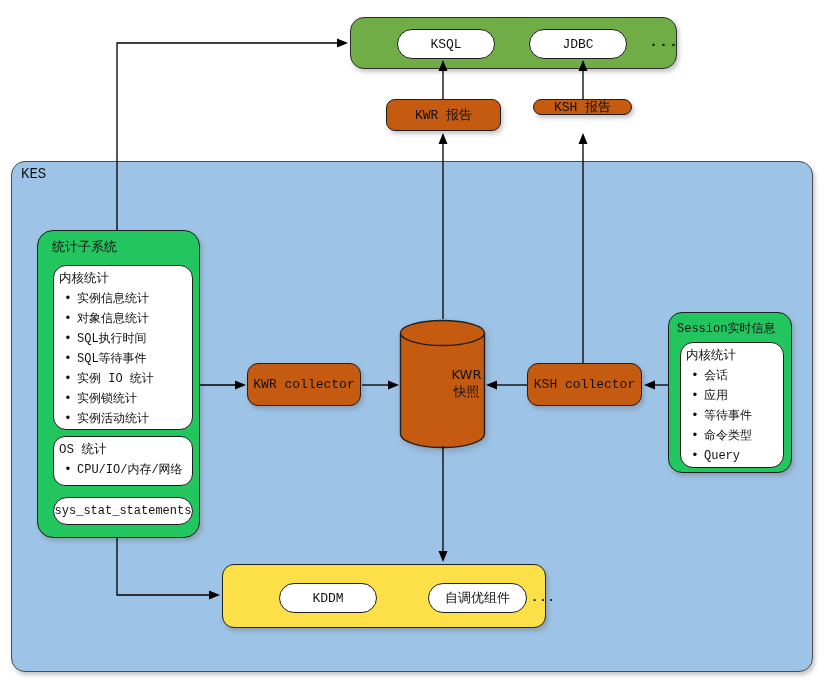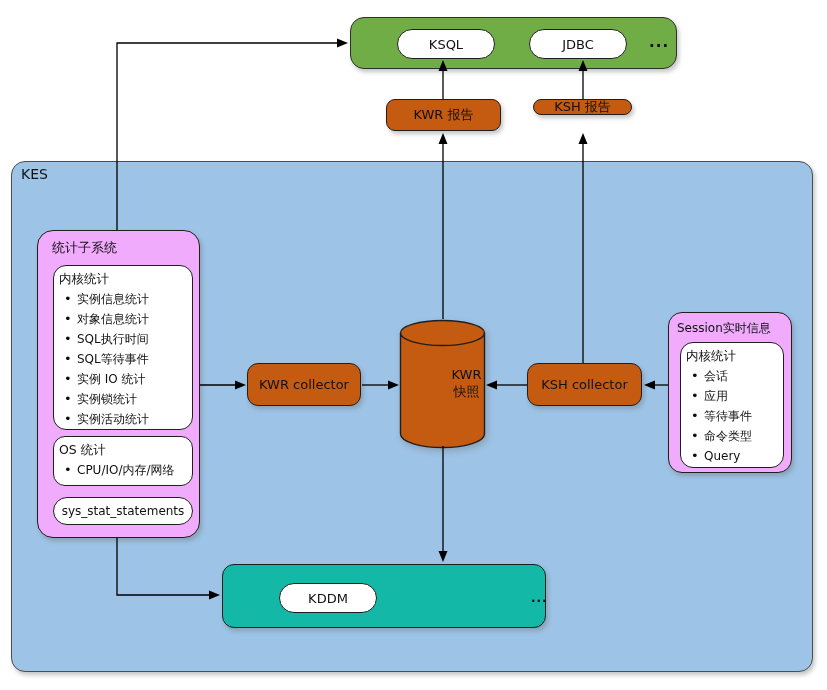--- a/index.html
+++ b/index.html
@@ -3,27 +3,27 @@
 <meta charset="utf-8">
 <style>
   html,body { margin:0; padding:0; background:#ffffff; }
   .stage {
     position:relative; width:827px; height:690px; background:#ffffff;
     font-family:"DejaVu Sans","Liberation Sans",sans-serif; color:#111;
     overflow:hidden;
   }
   .abs { position:absolute; box-sizing:border-box; }
   .ctr { display:flex; align-items:center; justify-content:center; text-align:center; }
-  .shadow { box-shadow:2px 3px 4px rgba(110,110,110,.40); }
+  .shadow { box-shadow:2px 3px 4px rgba(110,110,110,.40);font-family:Liberation Mono, monospace; }
 
   .green-box  { background:#70AD47; border:1.5px solid #2f2f2f; border-radius:14px; }
   .orange-box { background:#C55A11; border:1.4px solid #1f1f1f; border-radius:9px; font-size:13px; }
   .kes-box    { background:#9DC3E6; border:1.2px solid #4d4d4d; border-radius:14px; }
-  .peach-box  { background:#f0abfc; border:1.4px solid #1f1f1f; border-radius:16px; }
-  .cream-box  { background:#14b8a6; border:1.3px solid #1f1f1f; border-radius:12px; }
+  .peach-box  { background:#22c55e; border:1.4px solid #1f1f1f; border-radius:16px; }
+  .cream-box  { background:#fde047; border:1.3px solid #1f1f1f; border-radius:12px; }
   .pill       { background:#ffffff; border:1.4px solid #1f1f1f; border-radius:15px; font-size:13px; }
   .white-card { background:#ffffff; border:1.3px solid #1f1f1f; border-radius:13px; padding:3px 4px 0 5px; }
 
   .kes-label   { font-size:14px; line-height:12px; }
   .panel-title { font-size:13px; line-height:16px; }
   .card-head   { font-size:12.5px; line-height:20px; white-space:nowrap; }
   ul.blist { margin:0; padding:0 0 0 4px; list-style:none; }
   ul.blist li { position:relative; padding-left:14px; font-size:12px; line-height:20px; white-space:nowrap; }
   ul.blist li::before { content:"\2022"; position:absolute; left:1px; top:0; font-size:13px; }
   .dots  { font-weight:bold; letter-spacing:1px; font-size:15px; line-height:15px; }
@@ -98,20 +98,21 @@
         <li>应用</li>
         <li>等待事件</li>
         <li>命令类型</li>
         <li>Query</li>
       </ul>
     </div>
   </div>
 
   <div class="abs cream-box shadow lvl3" style="left:222px; top:564px; width:324px; height:64px;">
     <div class="abs pill ctr" style="left:56px; top:18px; width:98px; height:30px;">KDDM</div>
+    <div class="abs pill ctr" style="left:205px; top:18px; width:99px; height:30px;">自调优组件</div>
     <div class="abs dots2" style="left:308px; top:27px;">...</div>
   </div>
 
   <svg class="arrows" width="827" height="690" viewBox="0 0 827 690">
     <g stroke="#000" stroke-width="1.3" fill="none">
       <path d="M117,230 L117,43 L338,43"></path>
       <line x1="443" y1="99" x2="443" y2="70"></line>
       <line x1="583" y1="99" x2="583" y2="70"></line>
       <line x1="443" y1="319" x2="443" y2="142"></line>
       <line x1="583" y1="363" x2="583" y2="142"></line>

